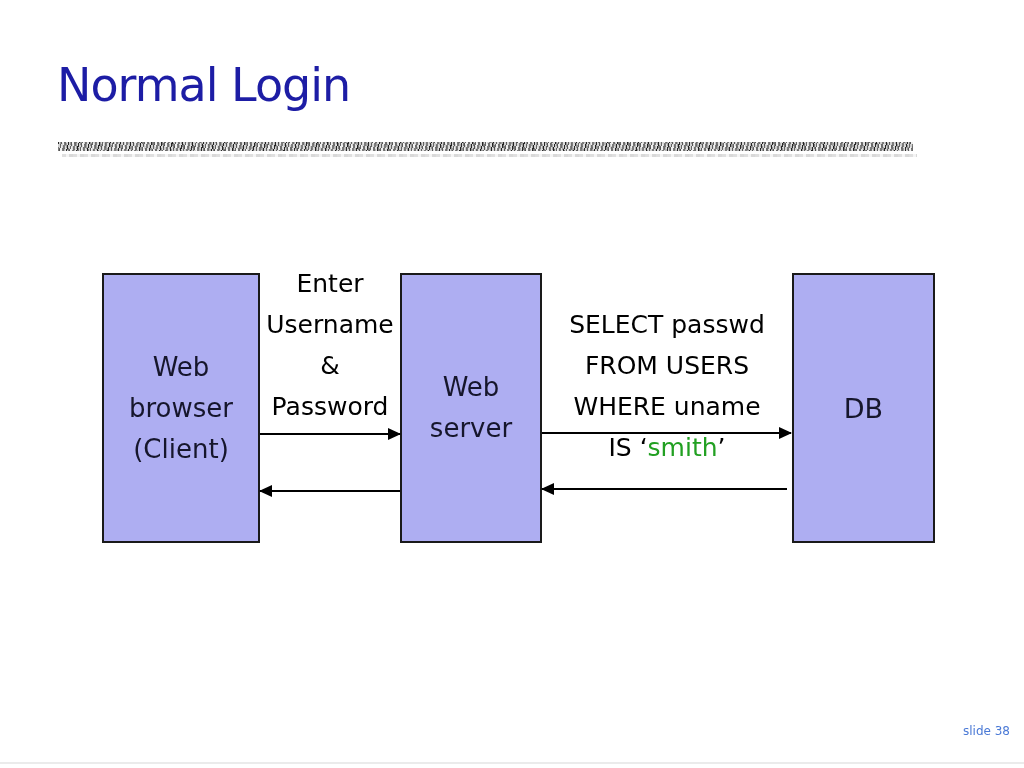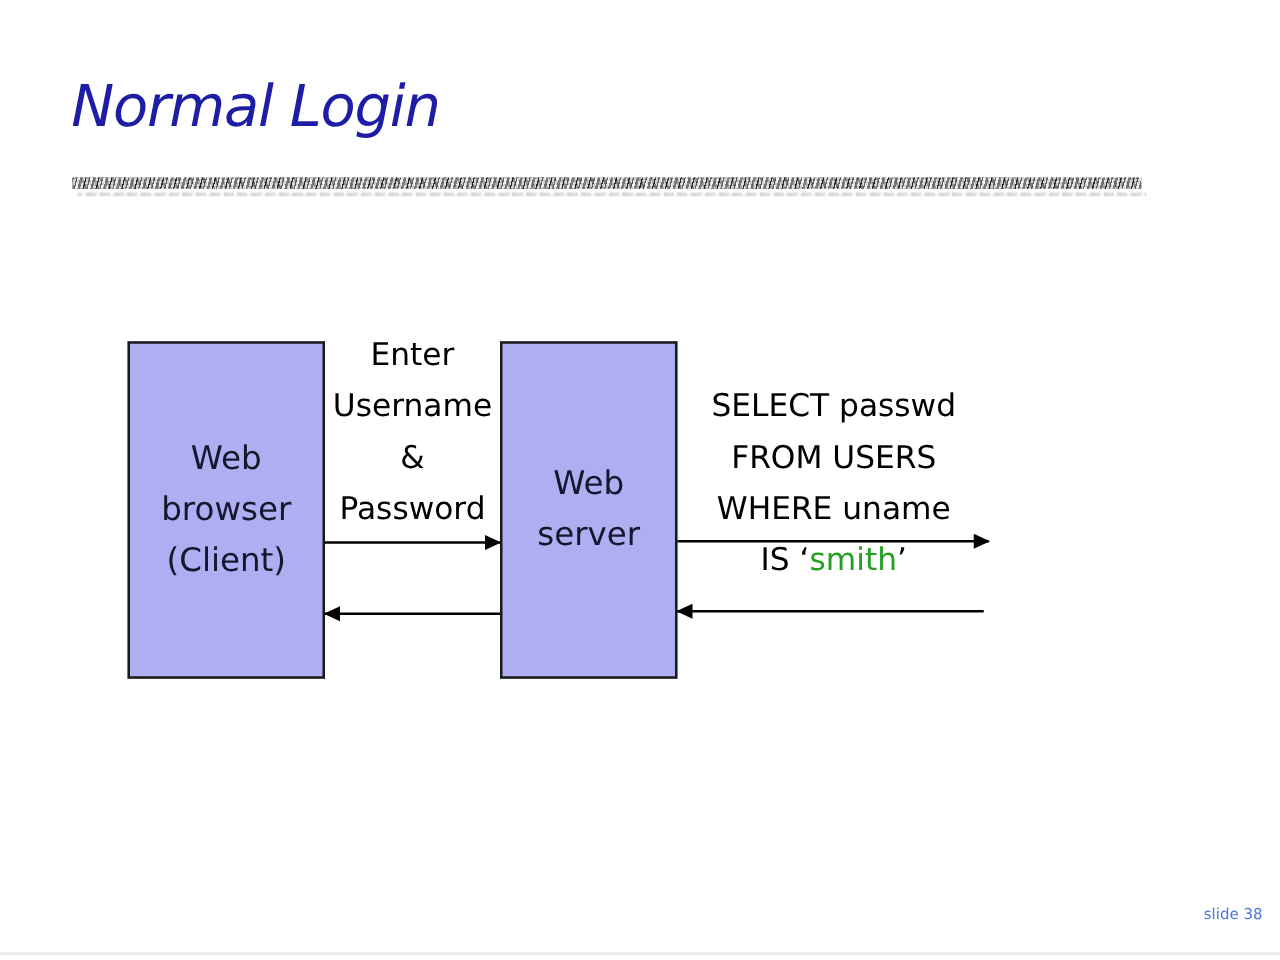--- a/index.html
+++ b/index.html
@@ -6,21 +6,21 @@
   body{
     width:1024px;height:768px;background:#ffffff;overflow:hidden;
     font-family:"DejaVu Sans","Liberation Sans",sans-serif;
     position:relative;
   }
   .slide{position:absolute;inset:0;background:#ffffff;}
 
   .title{
     position:absolute;left:57px;top:58px;
     font-size:46px;font-weight:400;color:#1d1da5;
-    letter-spacing:-1px;white-space:nowrap;font-style:italic;
+    letter-spacing:-1px;white-space:nowrap;
   }
 
   
   .divider{
     position:absolute;left:58px;top:142px;width:855px;height:9px;
     background-color:#b9b9b9;
     background-image:
       repeating-linear-gradient(105deg,
         rgba(30,30,30,0.95) 0 1px, rgba(220,220,220,0.25) 1px 3px,
         rgba(80,80,80,0.85) 3px 4px, rgba(255,255,255,0.7) 4px 6px,
@@ -77,20 +77,21 @@
 
   <div class="title">Normal Login</div>
 
   <div class="divider"></div>
 
   <div class="box box-browser">Web
 browser
 (Client)</div>
   <div class="box box-server">Web
 server</div>
+  <div class="box box-db">DB</div>
 
   <div class="flow-label label-query">
     <span>SELECT passwd
 FROM USERS
 WHERE uname</span>
     <div class="query-last-line"><span>IS ‘</span><span class="username-green">smith</span><span>’</span></div>
   </div>
 
   <div class="flow-label label-credentials">Enter
 Username

